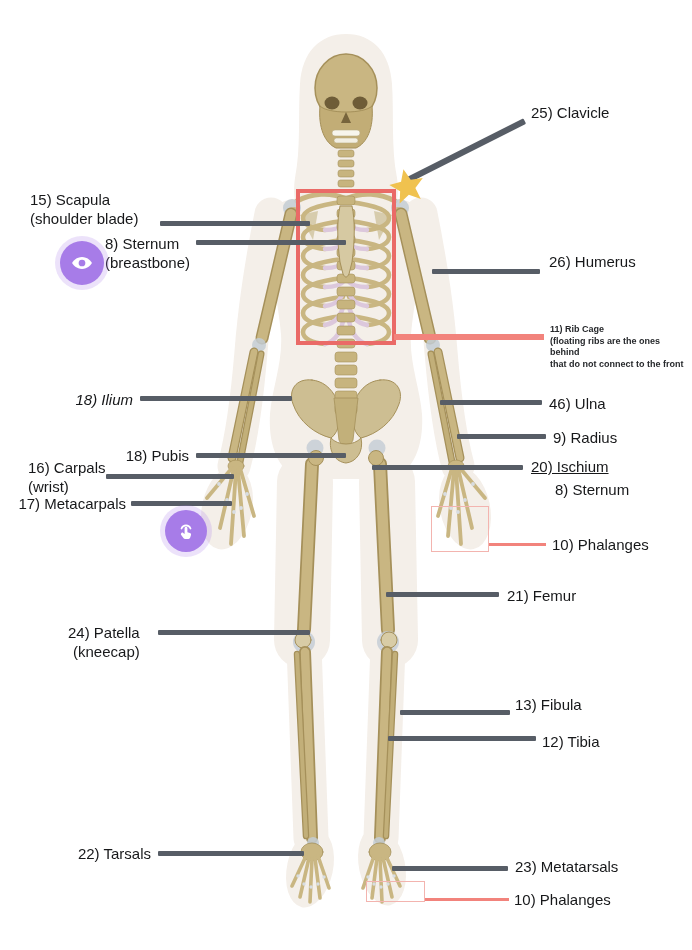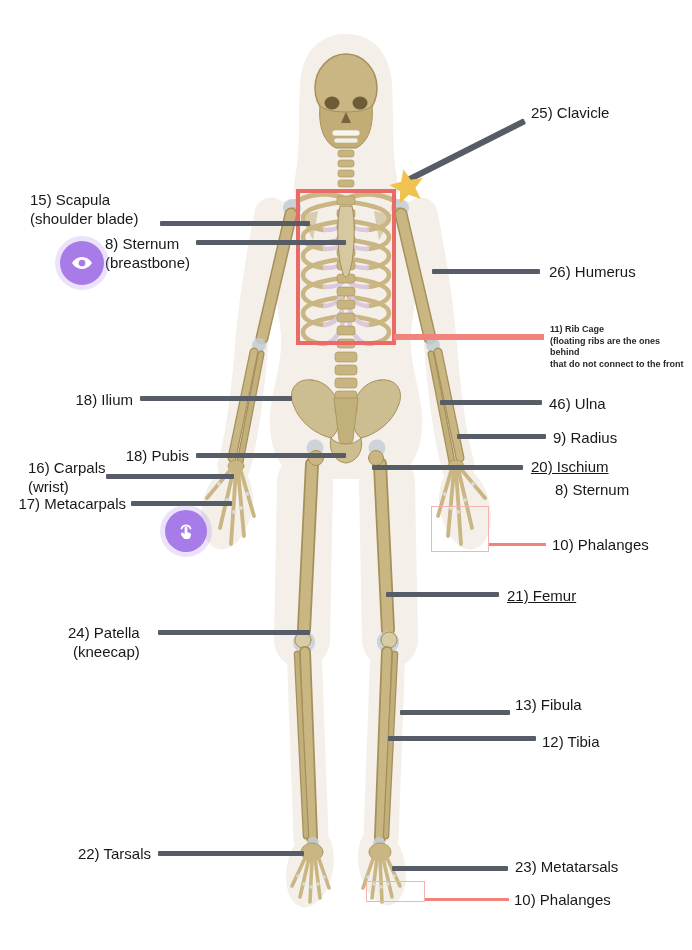--- a/index.html
+++ b/index.html
@@ -214,35 +214,35 @@
     <svg width="38" height="38" viewBox="0 0 40 40">
       <polygon points="20,2 25.2,14.4 38,15.2 28.2,23.8 31.4,36.4 20,29.4 8.6,36.4 11.8,23.8 2,15.2 14.8,14.4" fill="#f0c24f" transform="rotate(-12 20 20)"></polygon>
     </svg>
   </div>
 
   <div class="lbl" style="left:531px;top:103px;">25) Clavicle</div>
   <div class="lbl" style="left:30px;top:190px;">15) Scapula
 (shoulder blade)</div>
   <div class="lbl" style="left:105px;top:234px;">8) Sternum
 (breastbone)</div>
-  <div class="lbl" style="left:549px;top:262px;">26) Humerus</div>
+  <div class="lbl" style="left:549px;top:252px;">26) Humerus</div>
   <div class="lbl note" style="left:550px;top:324px;width:138px;">11) Rib Cage
 (floating ribs are the ones behind
 that do not connect to the front</div>
-  <div class="lbl r" style="right:559px;top:390px;">18) Ilium</div>
+  <div class="lbl r" style="right:559px;top:390px;font-style:italic;">18) Ilium</div>
   <div class="lbl" style="left:549px;top:394px;">46) Ulna</div>
   <div class="lbl" style="left:553px;top:428px;">9) Radius</div>
   <div class="lbl r" style="right:503px;top:446px;">18) Pubis</div>
   <div class="lbl" style="left:531px;top:457px;text-decoration:underline;">20) Ischium</div>
   <div class="lbl" style="left:28px;top:458px;">16) Carpals
 (wrist)</div>
   <div class="lbl" style="left:555px;top:480px;">8) Sternum</div>
   <div class="lbl r" style="right:566px;top:494px;">17) Metacarpals</div>
   <div class="lbl" style="left:552px;top:535px;">10) Phalanges</div>
-  <div class="lbl" style="left:507px;top:586px;text-decoration:underline;">21) Femur</div>
+  <div class="lbl" style="left:507px;top:586px;">21) Femur</div>
   <div class="lbl" style="left:68px;top:623px;text-align:right;">24) Patella
 (kneecap)</div>
   <div class="lbl" style="left:515px;top:695px;">13) Fibula</div>
   <div class="lbl" style="left:542px;top:732px;">12) Tibia</div>
   <div class="lbl r" style="right:541px;top:844px;margin-left:24px;">22) Tarsals</div>
   <div class="lbl" style="left:515px;top:857px;">23) Metatarsals</div>
   <div class="lbl" style="left:514px;top:890px;">10) Phalanges</div>
 
   <button class="icon-btn" id="btn-eye">
     <svg width="26" height="26" viewBox="0 0 24 24">

